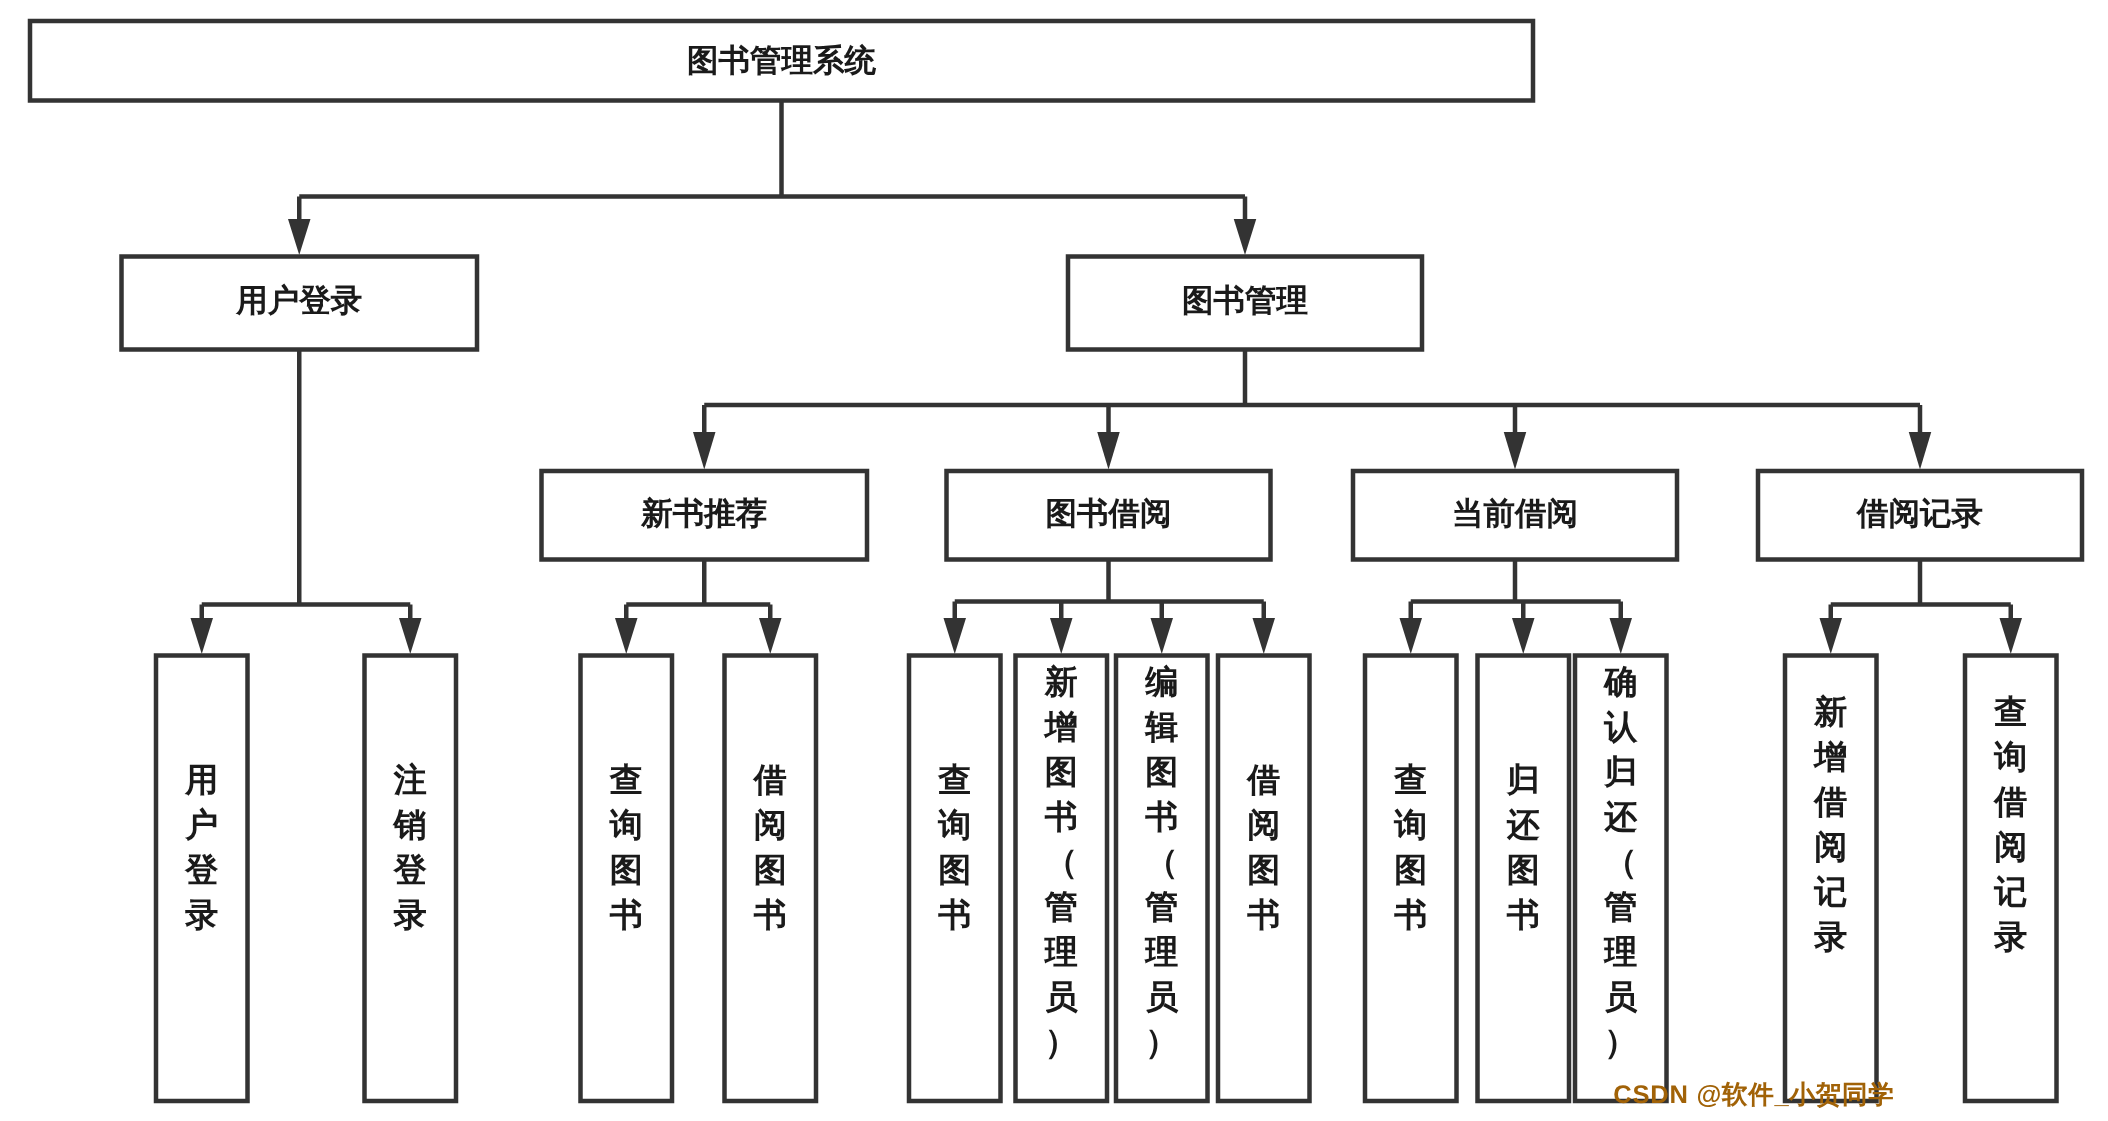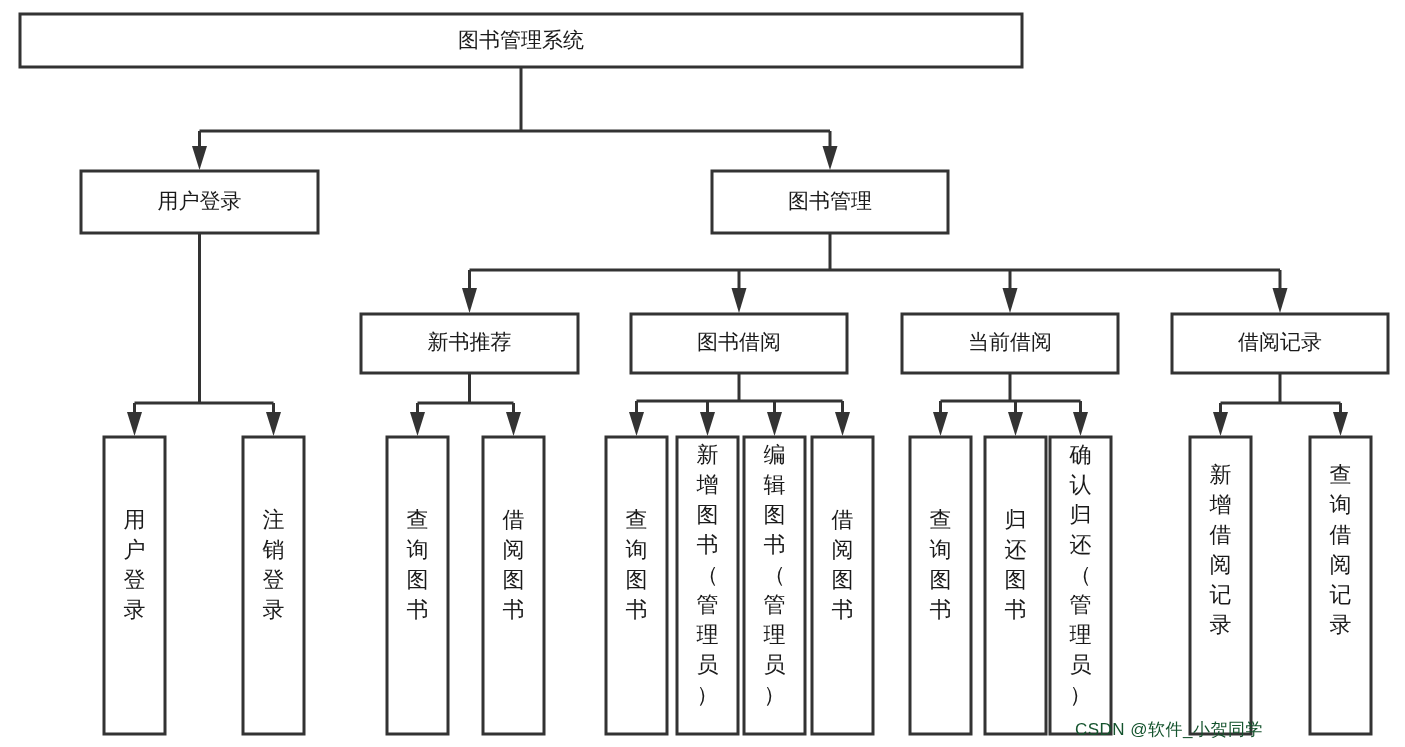--- a/index.html
+++ b/index.html
@@ -13,20 +13,21 @@
     font-family: "Liberation Sans", "DejaVu Sans", sans-serif;
     overflow: hidden;
     position: relative;
   }
   #diagram-root {
     position: absolute;
     left: 0;
     top: 0;
     width: 1277px;
     height: 747px;
+    font-weight: bold;
   }
   svg.flow {
     display: block;
   }
   .box-rect {
     fill: #ffffff;
     stroke: #333333;
     stroke-width: 3;
   }
   .conn {
@@ -51,21 +52,21 @@
     font-size: 22px;
     fill: #1a1a1a;
     text-anchor: middle;
   }
   .watermark {
     position: absolute;
     right: 14px;
     bottom: 6px;
     font-family: "Liberation Sans", "DejaVu Sans", sans-serif;
     font-size: 17px;
-    color: #14532d;
+    color: #a16207;
     letter-spacing: 0.5px;
     white-space: nowrap;
     pointer-events: none;
   }
 </style>
 </head>
 <body>
 
 <div id="diagram-root">
   <svg class="flow" width="1405" height="747" viewBox="0 0 1405 747">

